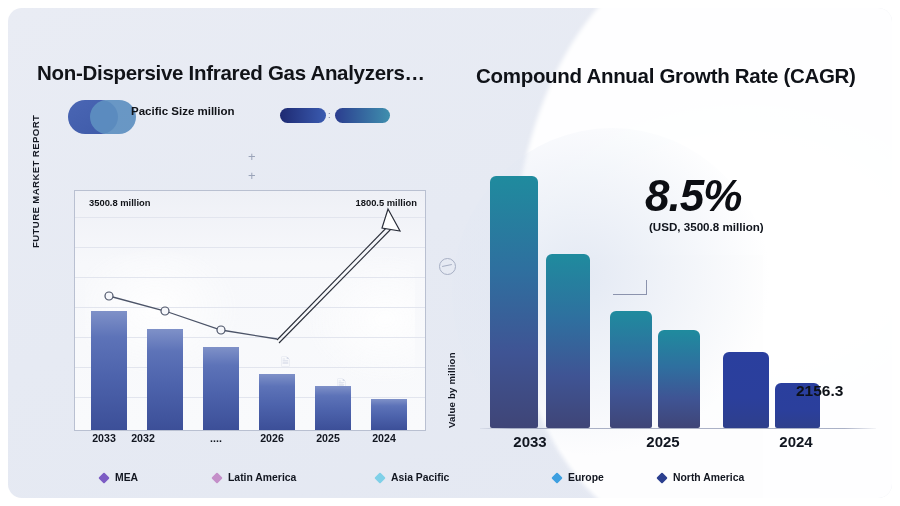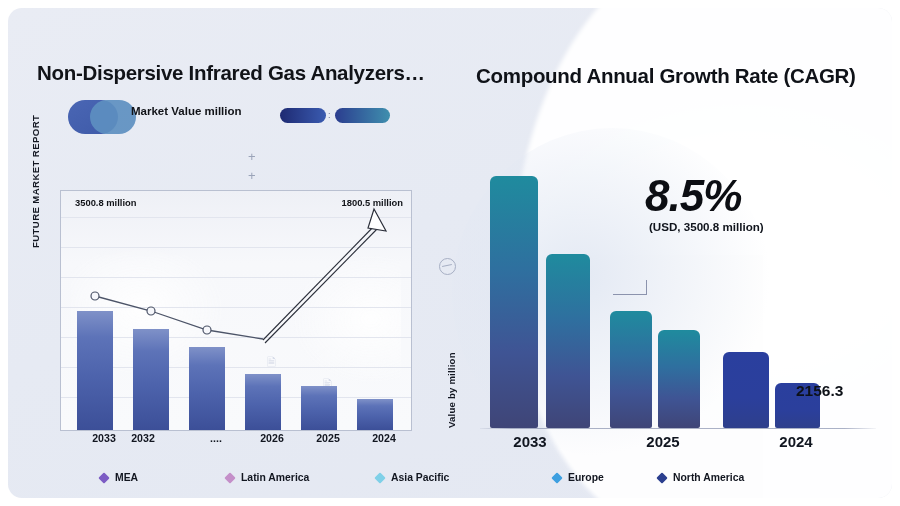--- a/index.html
+++ b/index.html
@@ -82,21 +82,21 @@
     white-space:nowrap;
   }
   .ylabel-right{
     position:absolute;left:438px;top:420px;
     transform:rotate(-90deg);transform-origin:left top;
     font-size:9.6px;font-weight:bold;color:#131722;letter-spacing:.2px;
     white-space:nowrap;
   }
 
   .chartbox{
-    position:absolute;left:52px;top:182px;width:350px;height:239px;
+    position:absolute;left:66px;top:182px;width:350px;height:239px;
     border:1px solid #b9c0d1;
     background:linear-gradient(180deg,#eef0f6 0%,#f7f8fb 30%,#f9fafc 100%);
     overflow:hidden;
   }
   .chartbox .blob{
     position:absolute;left:10px;top:58px;width:330px;height:165px;
     background:radial-gradient(ellipse 120px 95px at 70px 60px,#ffffff 0%,rgba(255,255,255,0) 70%),
                radial-gradient(ellipse 110px 90px at 300px 70px,#ffffff 0%,rgba(255,255,255,0) 72%);
     opacity:.9;
   }
@@ -176,21 +176,21 @@
   <div class="card">
     <div class="swoosh"></div>
     <div class="swoosh2"></div>
 
     <div class="left-title">Non-Dispersive Infrared Gas Analyzers…</div>
 
     <div class="mslogo">
       <div class="c1"></div>
       <div class="c2"></div>
     </div>
-    <div class="ms-label">Market Value million</div>
+    <div class="ms-label">Pacific Size million</div>
 
     <div class="pill-wrap">
       <div class="pill a"></div>
       <div class="pill-colon">:</div>
       <div class="pill b"></div>
     </div>
 
     <div class="plus p1">+</div>
     <div class="plus p2">+</div>
     <div class="minus-circle"></div>
@@ -241,21 +241,21 @@
       <div class="xtick" style="left:179px;">2026</div>
       <div class="xtick" style="left:235px;">2025</div>
       <div class="xtick" style="left:291px;">2024</div>
     </div>
 
     <div class="legend">
       <div class="lg-item" style="left:14px;">
         <span class="lg-dot" style="background:#7c5cc4"></span>
         <span class="lg-txt">MEA</span>
       </div>
-      <div class="lg-item" style="left:140px;">
+      <div class="lg-item" style="left:127px;">
         <span class="lg-dot" style="background:#c48fc9"></span>
         <span class="lg-txt">Latin America</span>
       </div>
       <div class="lg-item" style="left:290px;">
         <span class="lg-dot" style="background:#7fd0e8"></span>
         <span class="lg-txt">Asia Pacific</span>
       </div>
       <div class="lg-item" style="left:436px;margin-left:31px;">
         <span class="lg-dot" style="background:#3d9fe0"></span>
         <span class="lg-txt">Europe</span>

